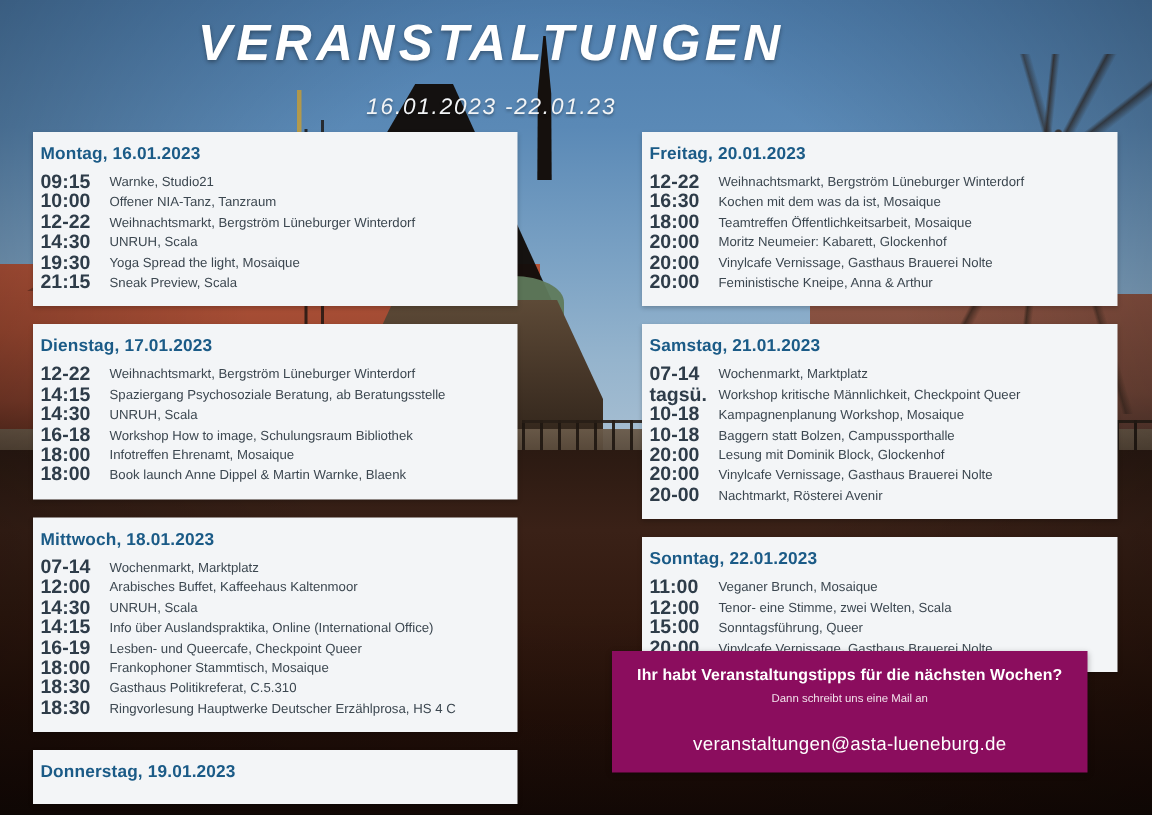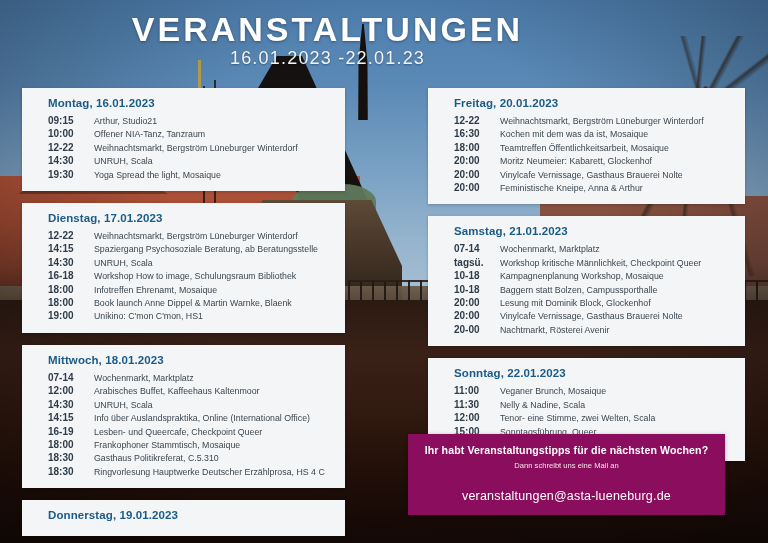--- a/index.html
+++ b/index.html
@@ -103,52 +103,52 @@
   }
   .vignette {
     position: absolute; inset: 0;
     background: radial-gradient(ellipse at 50% 40%, rgba(0,0,0,0) 40%, rgba(0,0,0,.35) 100%);
     pointer-events: none;
   }
 
   
   .header {
     position: absolute; left: 0; top: 0; width: 655px;
-    text-align: center; z-index: 5;
+    text-align: center; z-index: 5; font-style: italic;
   }
   .poster-title {
     margin-top: 12px;
     font-family: "Liberation Sans", sans-serif;
     font-size: 34px;
     font-weight: bold;
     letter-spacing: 3px;
     color: #ffffff;
     text-shadow: 0 1px 3px rgba(0,0,0,.35);
     line-height: 1.05;
   }
   .poster-daterange {
-    margin-top: 0;
-    font-size: 18px;
+    margin-top: 15px;
+    font-size: 15px;
     font-weight: normal;
     letter-spacing: 1.2px;
     color: #f2f4f6;
     text-shadow: 0 1px 2px rgba(0,0,0,.35);
   }
 
   
   .col {
     position: absolute;
     z-index: 4;
   }
   .col-left  { left: 22px;  top: 88px;  width: 323px; }
   .col-right { left: 428px; top: 88px;  width: 317px; }
 
   .day-card {
     background: #f3f5f7;
-    padding: 9px 12px 9px 26px;
+    padding: 9px 12px 9px 5px;
     margin-bottom: 12px;
     box-shadow: 0 1px 3px rgba(0,0,0,.22);
   }
 
   .day-title {
     color: #1b5b87;
     font-size: 11.5px;
     font-weight: bold;
     letter-spacing: .1px;
     margin-bottom: 6px;
@@ -159,21 +159,21 @@
     width: 100%;
   }
   table.events td {
     vertical-align: top;
     padding: 0 0 1px 0;
     line-height: 12.4px;
   }
   td.ev-time {
     width: 46px;
     color: #2e3c49;
-    font-size: 10px;
+    font-size: 13px;
     font-weight: bold;
     white-space: nowrap;
     padding-left: 10px;
   }
   td.ev-desc {
     color: #3c4750;
     font-size: 8.8px;
     font-weight: normal;
     padding-left: 4px;
   }
@@ -237,38 +237,42 @@
     <div class="poster-daterange">16.01.2023 -22.01.23</div>
   </div>
 
   <div class="col col-left" id="col-left">
       <div class="day-card">
         <div class="day-title">Montag, 16.01.2023</div>
         <table class="events">
           <tbody>
             <tr>
               <td class="ev-time">09:15</td>
-              <td class="ev-desc">Arthur, Studio21</td>
+              <td class="ev-desc">Warnke, Studio21</td>
             </tr>
             <tr>
               <td class="ev-time">10:00</td>
               <td class="ev-desc">Offener NIA-Tanz, Tanzraum</td>
             </tr>
             <tr>
               <td class="ev-time">12-22</td>
               <td class="ev-desc">Weihnachtsmarkt, Bergström Lüneburger Winterdorf</td>
             </tr>
             <tr>
               <td class="ev-time">14:30</td>
               <td class="ev-desc">UNRUH, Scala</td>
             </tr>
             <tr>
               <td class="ev-time">19:30</td>
               <td class="ev-desc">Yoga Spread the light, Mosaique</td>
             </tr>
+            <tr>
+              <td class="ev-time">21:15</td>
+              <td class="ev-desc">Sneak Preview, Scala</td>
+            </tr>
           </tbody>
         </table>
       </div>
       <div class="day-card">
         <div class="day-title">Dienstag, 17.01.2023</div>
         <table class="events">
           <tbody>
             <tr>
               <td class="ev-time">12-22</td>
               <td class="ev-desc">Weihnachtsmarkt, Bergström Lüneburger Winterdorf</td>
@@ -286,24 +290,20 @@
               <td class="ev-desc">Workshop How to image, Schulungsraum Bibliothek</td>
             </tr>
             <tr>
               <td class="ev-time">18:00</td>
               <td class="ev-desc">Infotreffen Ehrenamt, Mosaique</td>
             </tr>
             <tr>
               <td class="ev-time">18:00</td>
               <td class="ev-desc">Book launch Anne Dippel &amp; Martin Warnke, Blaenk</td>
             </tr>
-            <tr>
-              <td class="ev-time">19:00</td>
-              <td class="ev-desc">Unikino: C'mon C'mon, HS1</td>
-            </tr>
           </tbody>
         </table>
       </div>
       <div class="day-card">
         <div class="day-title">Mittwoch, 18.01.2023</div>
         <table class="events">
           <tbody>
             <tr>
               <td class="ev-time">07-14</td>
               <td class="ev-desc">Wochenmarkt, Marktplatz</td>
@@ -411,24 +411,20 @@
           </tbody>
         </table>
       </div>
       <div class="day-card">
         <div class="day-title">Sonntag, 22.01.2023</div>
         <table class="events">
           <tbody>
             <tr>
               <td class="ev-time">11:00</td>
               <td class="ev-desc">Veganer Brunch, Mosaique</td>
-            </tr>
-            <tr>
-              <td class="ev-time">11:30</td>
-              <td class="ev-desc">Nelly &amp; Nadine, Scala</td>
             </tr>
             <tr>
               <td class="ev-time">12:00</td>
               <td class="ev-desc">Tenor- eine Stimme, zwei Welten, Scala</td>
             </tr>
             <tr>
               <td class="ev-time">15:00</td>
               <td class="ev-desc">Sonntagsführung, Queer</td>
             </tr>
             <tr>

